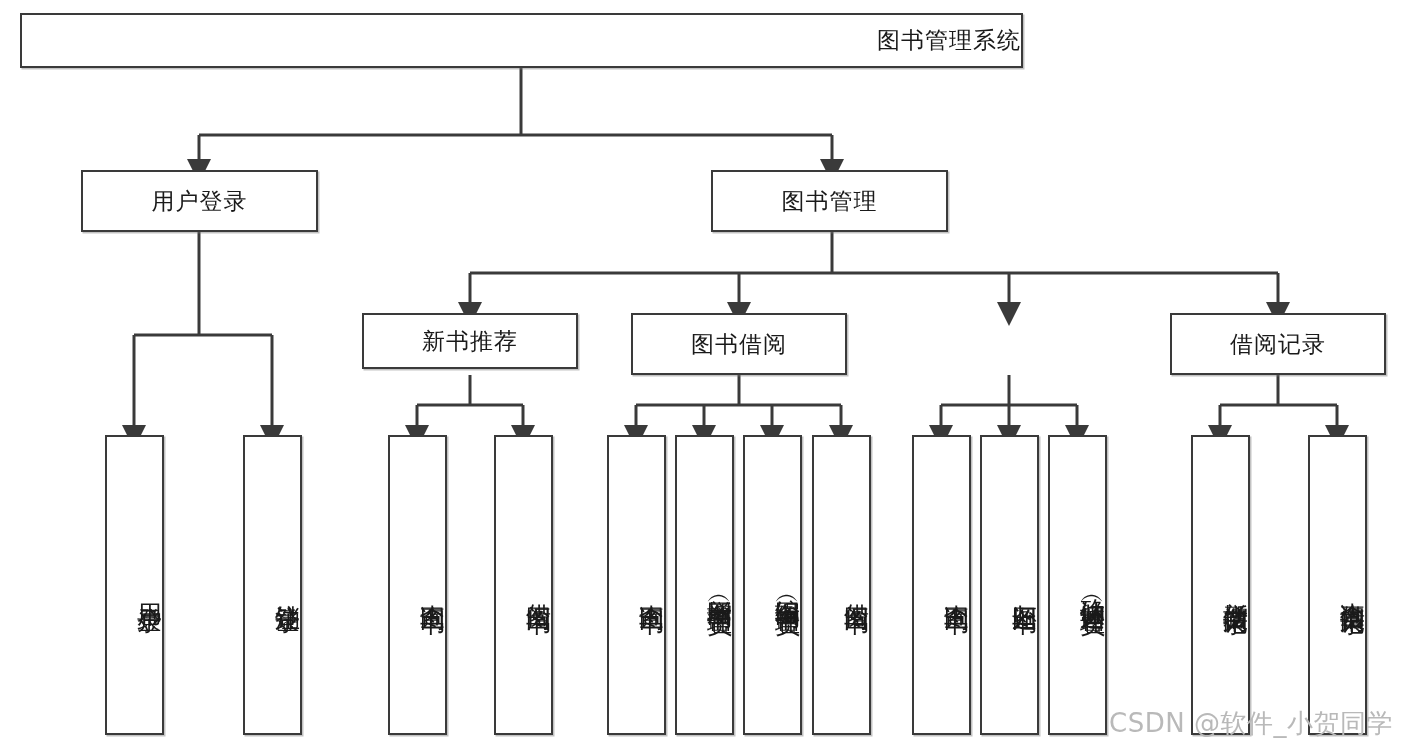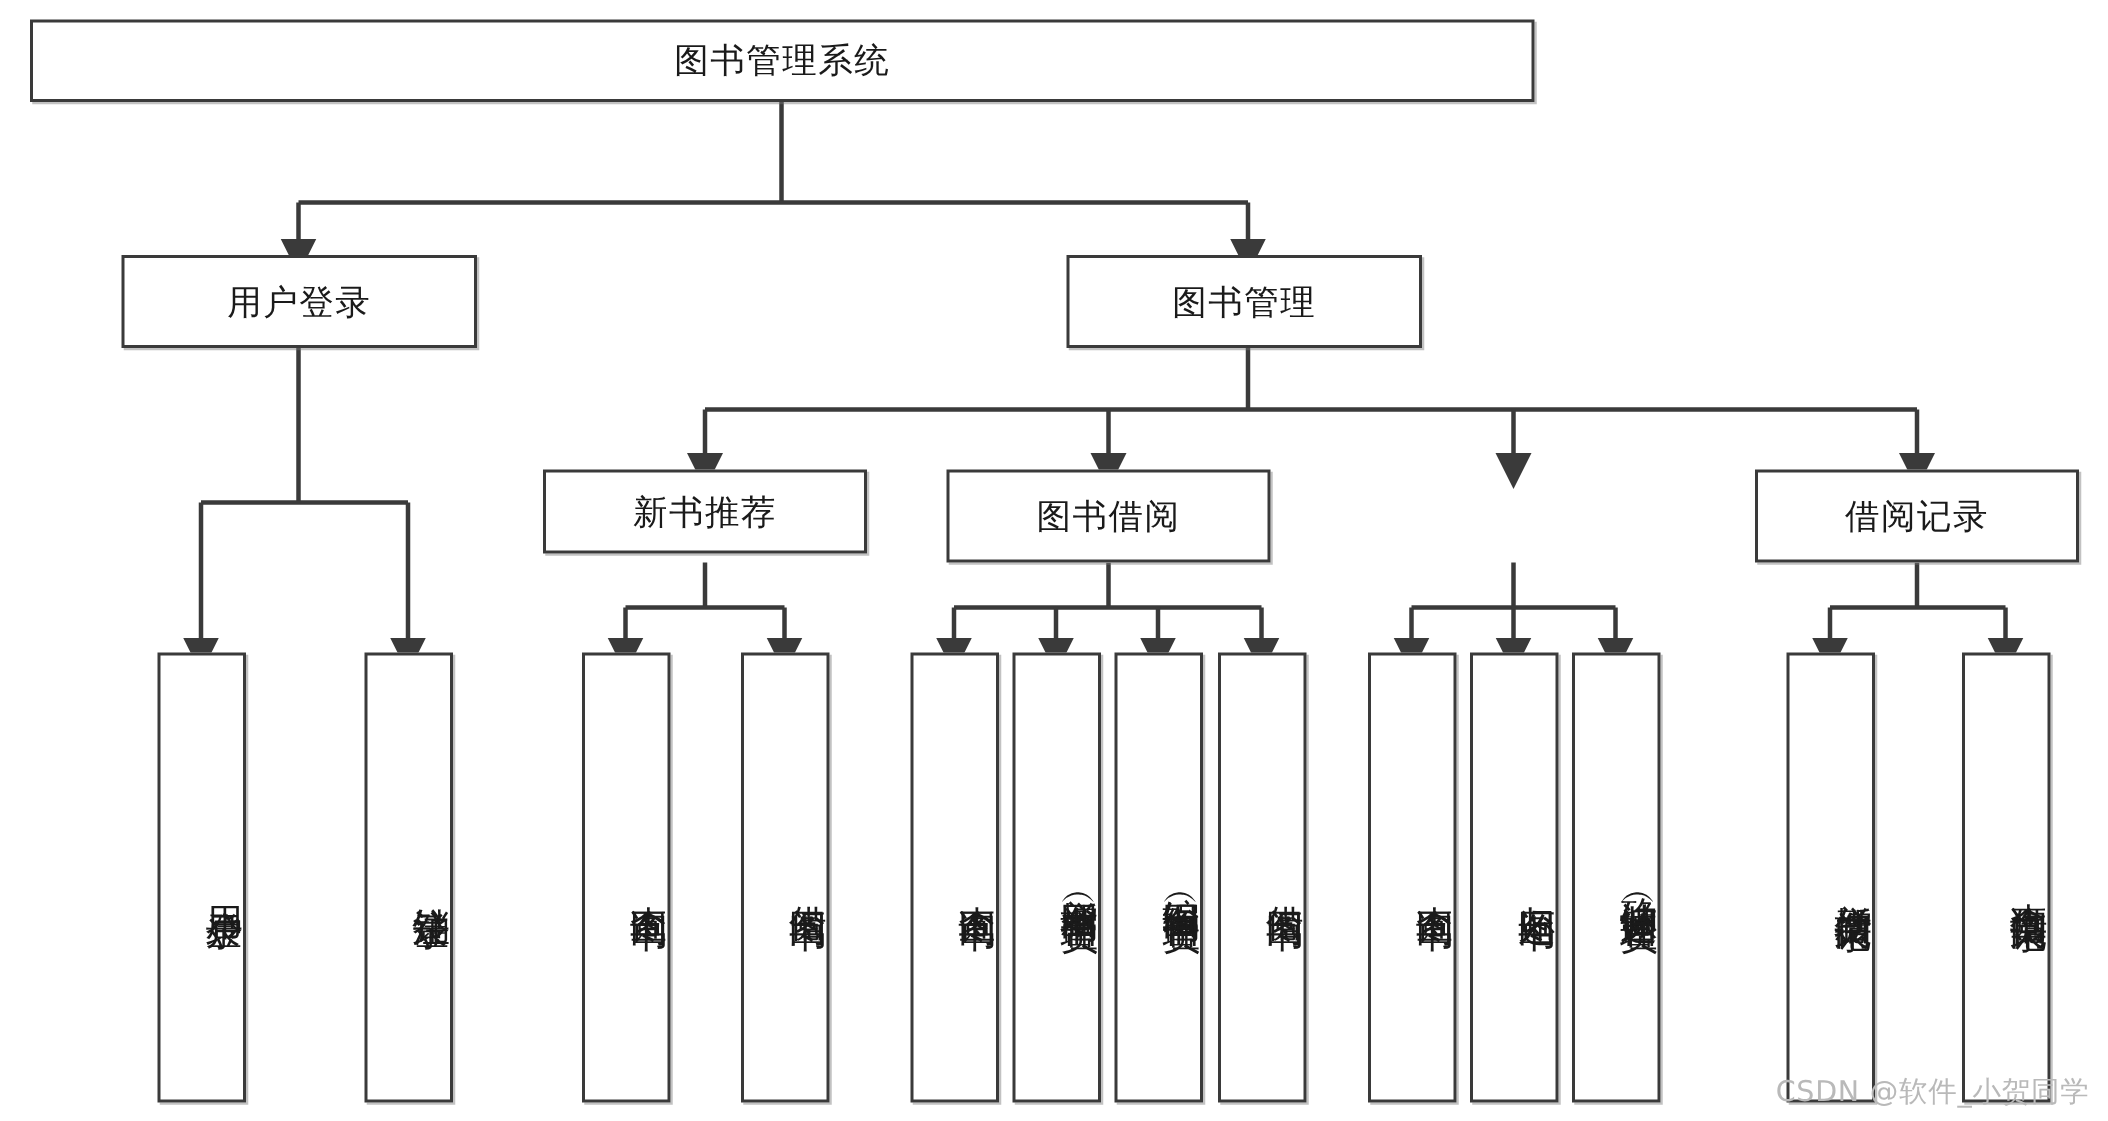--- a/index.html
+++ b/index.html
@@ -53,21 +53,21 @@
   }
   .node-v .vtext {
     writing-mode: vertical-rl;
     text-orientation: upright;
     display: block;
   }
   .watermark {
     position: absolute;
     right: 12px;
     bottom: 6px;
-    font-size: 19px;
+    font-size: 26px;
     color: #b9b9b9;
     white-space: nowrap;
     letter-spacing: 0.5px;
   }
 </style>
 </head>
 <body>
 
 <div id="canvas">
 
@@ -116,21 +116,21 @@
       <path d="M1009,405 L1009,428" marker-end="url(#arrow)"></path>
       <path d="M1077,405 L1077,428" marker-end="url(#arrow)"></path>
 
       <path d="M1278,375 L1278,405"></path>
       <path d="M1220,405 L1337,405"></path>
       <path d="M1220,405 L1220,428" marker-end="url(#arrow)"></path>
       <path d="M1337,405 L1337,428" marker-end="url(#arrow)"></path>
     </g>
   </svg>
 
-  <div class="node node-h" style="left:20px; top:13px; width:1003px; height:55px;">
+  <div class="node node-h" style="left:20px; top:13px; width:1003px; height:55px;justify-content:flex-end;">
     <span>图书管理系统</span>
   </div>
 
   <div class="node node-h" style="left:81px; top:170px; width:237px; height:62px;">
     <span>用户登录</span>
   </div>
   <div class="node node-h" style="left:711px; top:170px; width:237px; height:62px;">
     <span>图书管理</span>
   </div>
 

